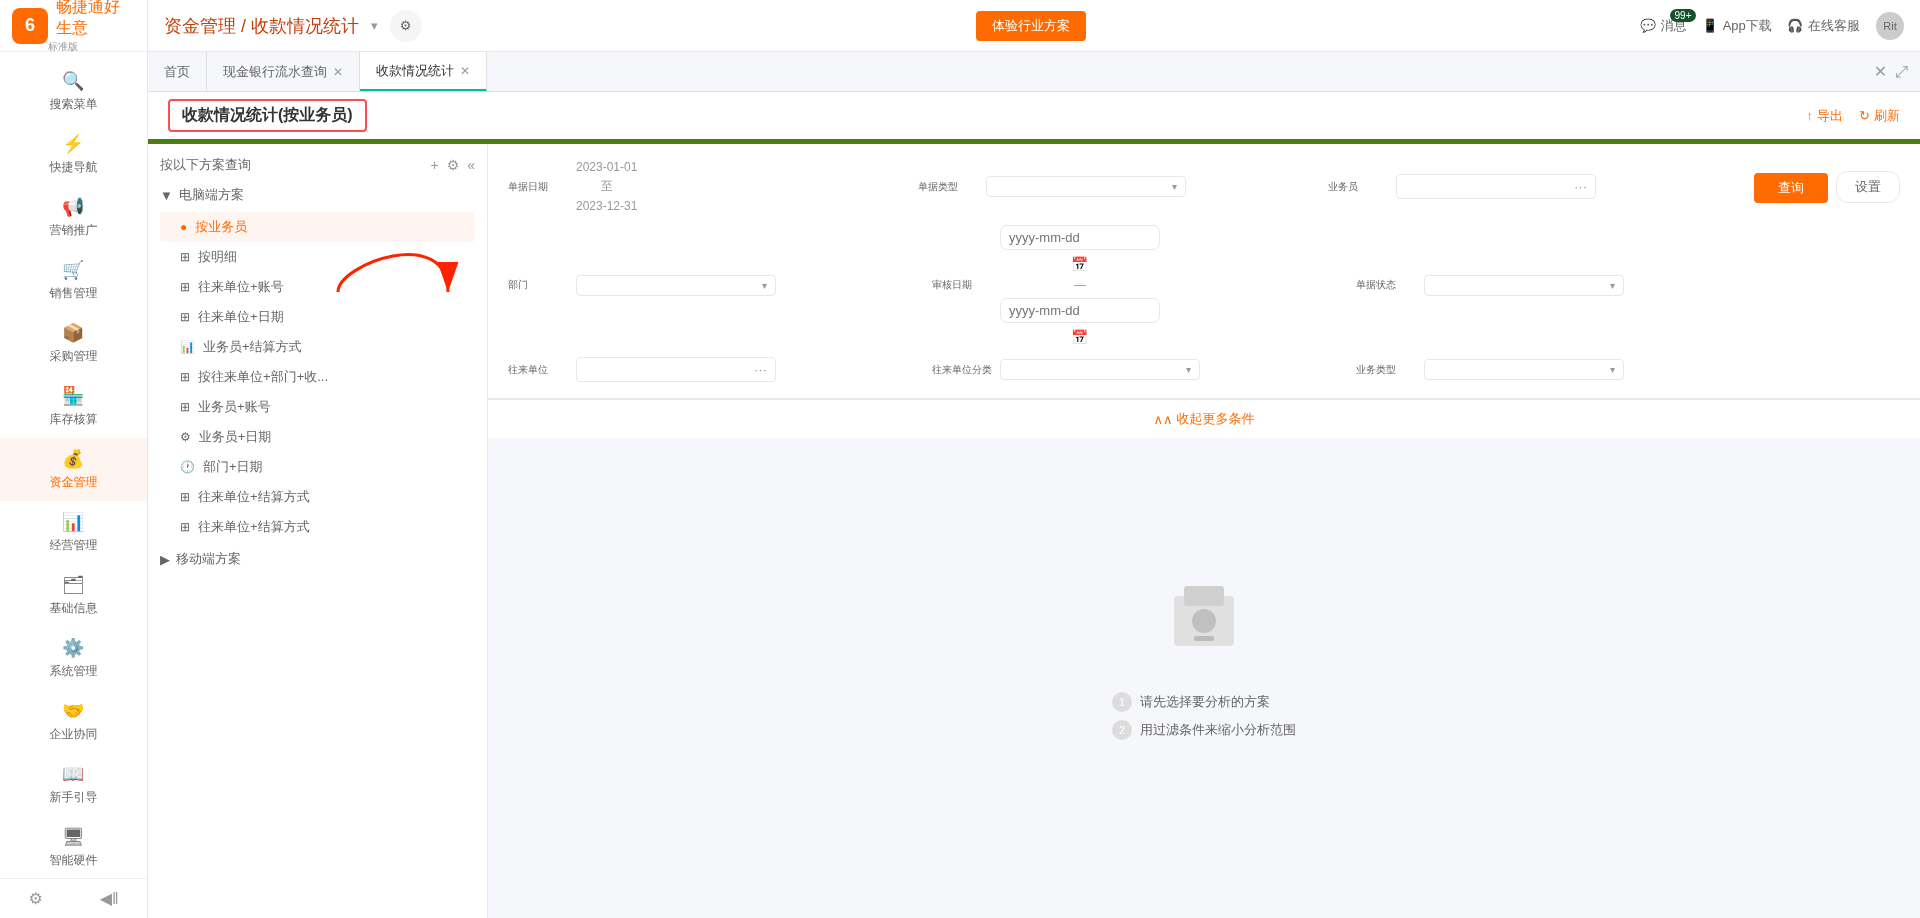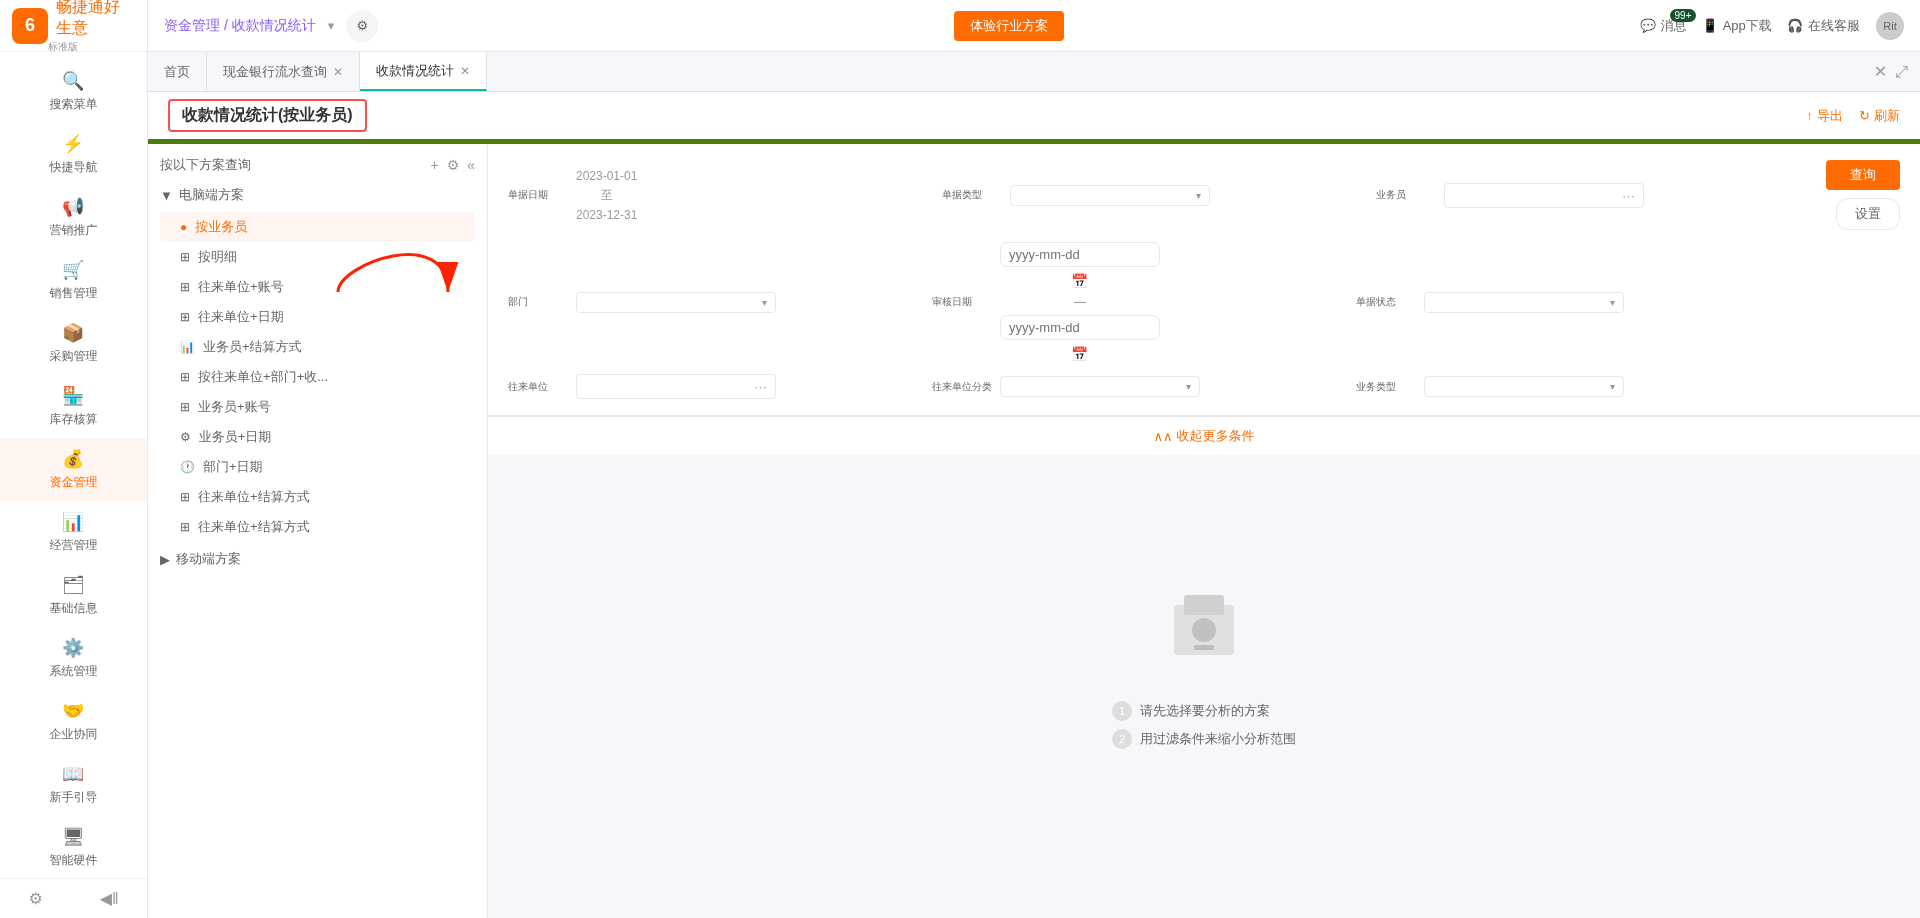--- a/index.html
+++ b/index.html
@@ -17,21 +17,21 @@
     .sidebar-item .si-icon { font-size: 18px; margin-bottom: 4px; }
     .sidebar-bottom { padding: 10px 0; border-top: 1px solid #f0f0f0; display: flex; justify-content: space-around; }
     .sidebar-bottom-btn { color: #999; cursor: pointer; font-size: 16px; }
 
     
     .main { flex: 1; display: flex; flex-direction: column; height: 918px; }
 
     
     .topbar { height: 52px; background: #fff; border-bottom: 1px solid #e8e8e8; display: flex; align-items: center; padding: 0 16px; justify-content: space-between; flex-shrink: 0; }
     .topbar-left { display: flex; align-items: center; gap: 12px; }
-    .topbar-breadcrumb { color: #8b5cf6; font-size: 14px; }
+    .topbar-breadcrumb { color: #c2410c; font-size: 18px; }
     .topbar-dropdown { color: #999; cursor: pointer; }
     .topbar-gear { width: 32px; height: 32px; background: #f5f5f5; border-radius: 50%; display: flex; align-items: center; justify-content: center; cursor: pointer; color: #666; }
     .topbar-btn { background: #ff6b00; color: #fff; border: none; border-radius: 4px; padding: 6px 16px; font-size: 13px; cursor: pointer; }
     .topbar-right { display: flex; align-items: center; gap: 16px; }
     .topbar-msg { display: flex; align-items: center; gap: 4px; color: #666; cursor: pointer; position: relative; font-size: 13px; }
     .msg-badge { background: #14532d; color: #fff; border-radius: 10px; font-size: 10px; padding: 1px 5px; position: absolute; top: -8px; right: -10px; }
     .topbar-app { display: flex; align-items: center; gap: 4px; color: #666; cursor: pointer; font-size: 13px; }
     .topbar-service { display: flex; align-items: center; gap: 4px; color: #666; cursor: pointer; font-size: 13px; }
     .topbar-avatar { width: 28px; height: 28px; background: #ddd; border-radius: 50%; }
 
@@ -78,21 +78,21 @@
     .date-quick-btn.active { background: #ff6b00; color: #fff; border-color: #ff6b00; }
     .date-range { display: flex; align-items: center; gap: 4px; color: #999; font-size: 12px; flex-direction: column; }
     .form-select { border: 1px solid #e8e8e8; border-radius: 4px; padding: 4px 8px; background: #fff; font-size: 13px; color: #333; min-width: 160px; display: flex; align-items: center; justify-content: space-between; cursor: pointer; }
     .form-select-wide { min-width: 200px; }
     .select-arrow { color: #999; font-size: 10px; }
     .select-dots { color: #999; cursor: pointer; }
     .form-input { border: 1px solid #e8e8e8; border-radius: 7px; padding: 4px 8px; font-size: 13px; color: #999; min-width: 160px; }
     .date-icon { color: #999; font-size: 14px; cursor: pointer; }
     .date-separator { color: #999; }
     .collapse-bar { display: flex; align-items: center; justify-content: center; padding: 10px; color: #ff6b00; font-size: 13px; cursor: pointer; gap: 4px; background: #fff; border-top: 1px solid #e8e8e8; }
-    .query-buttons { display: flex; flex-direction: column; gap: 8px; align-items: flex-end; padding-left: 16px; }
+    .query-buttons { display: flex; gap: 8px; align-items: flex-end; padding-left: 16px; }
     .btn-query { background: #ff6b00; color: #fff; border: none; border-radius: 4px; padding: 6px 24px; font-size: 13px; cursor: pointer; }
     .btn-setting { background: #fff; color: #666; border: 1px solid #e8e8e8; border-radius: 12px; padding: 6px 18px; font-size: 13px; cursor: pointer; }
 
     
     .empty-area { flex: 1; display: flex; flex-direction: column; align-items: center; justify-content: center; gap: 16px; padding-bottom: 60px; }
     .empty-tips { display: flex; flex-direction: column; gap: 8px; }
     .empty-tip { display: flex; align-items: center; gap: 8px; color: #666; font-size: 13px; }
     .tip-num { width: 20px; height: 20px; border-radius: 50%; background: #ddd; color: #fff; display: flex; align-items: center; justify-content: center; font-size: 11px; flex-shrink: 0; }
 
     

